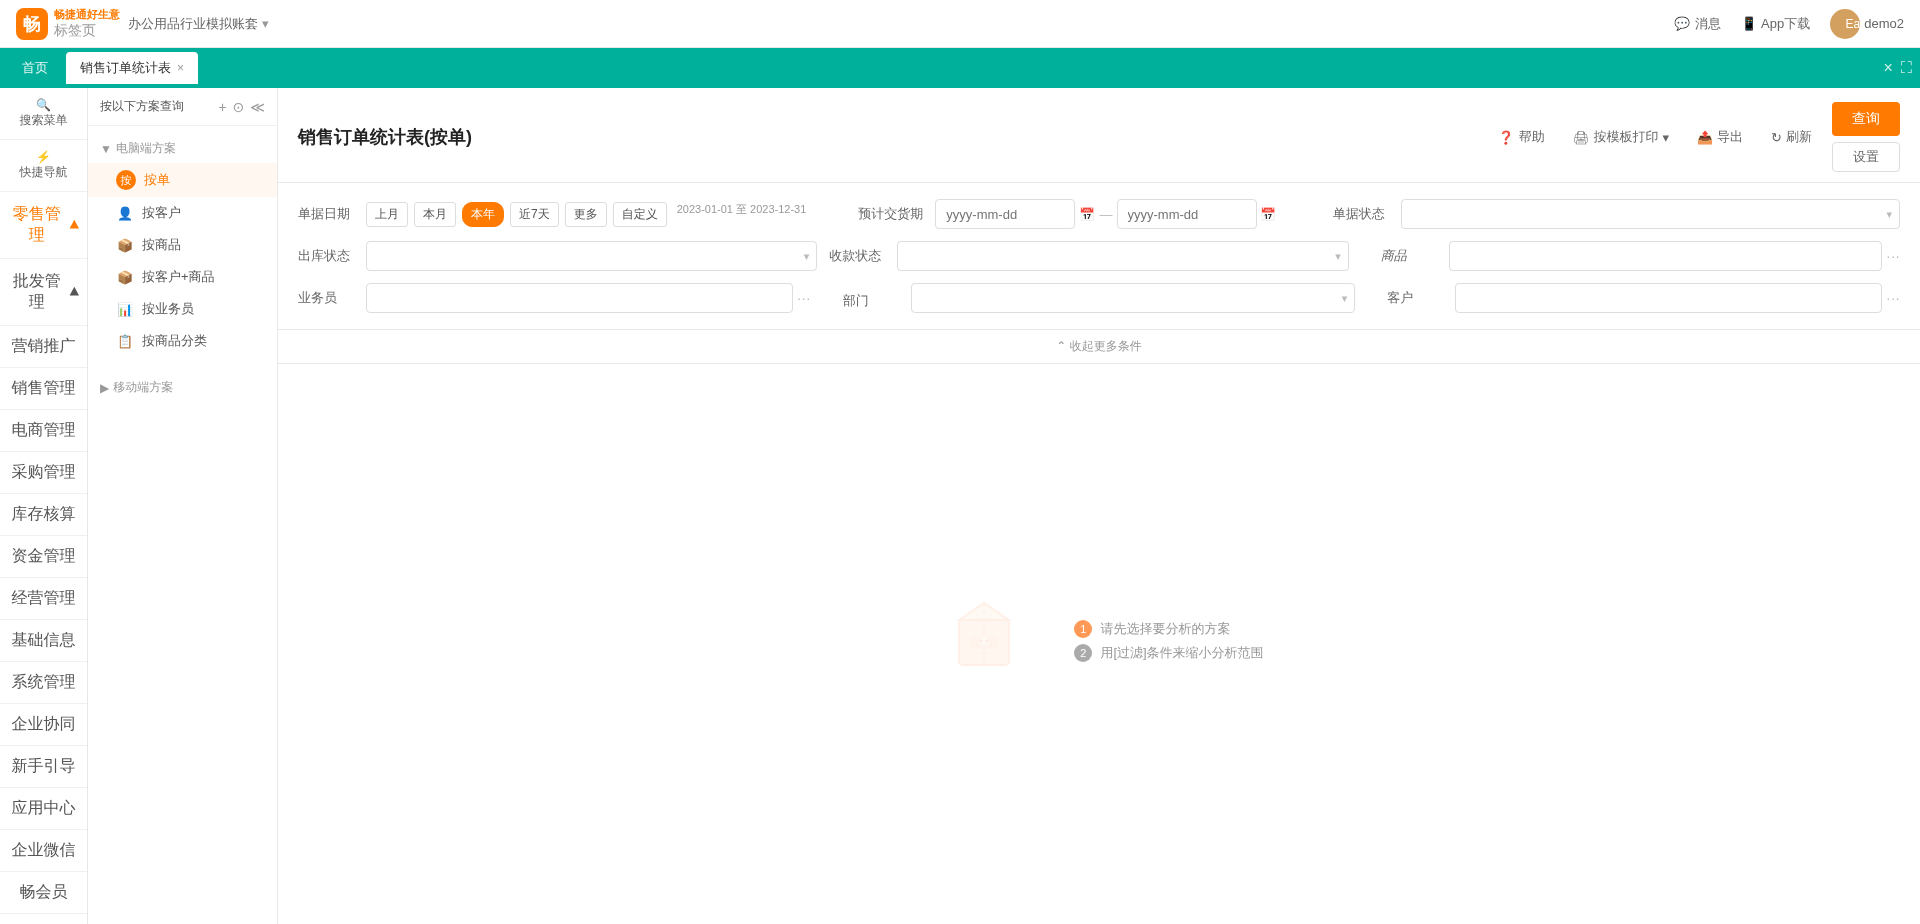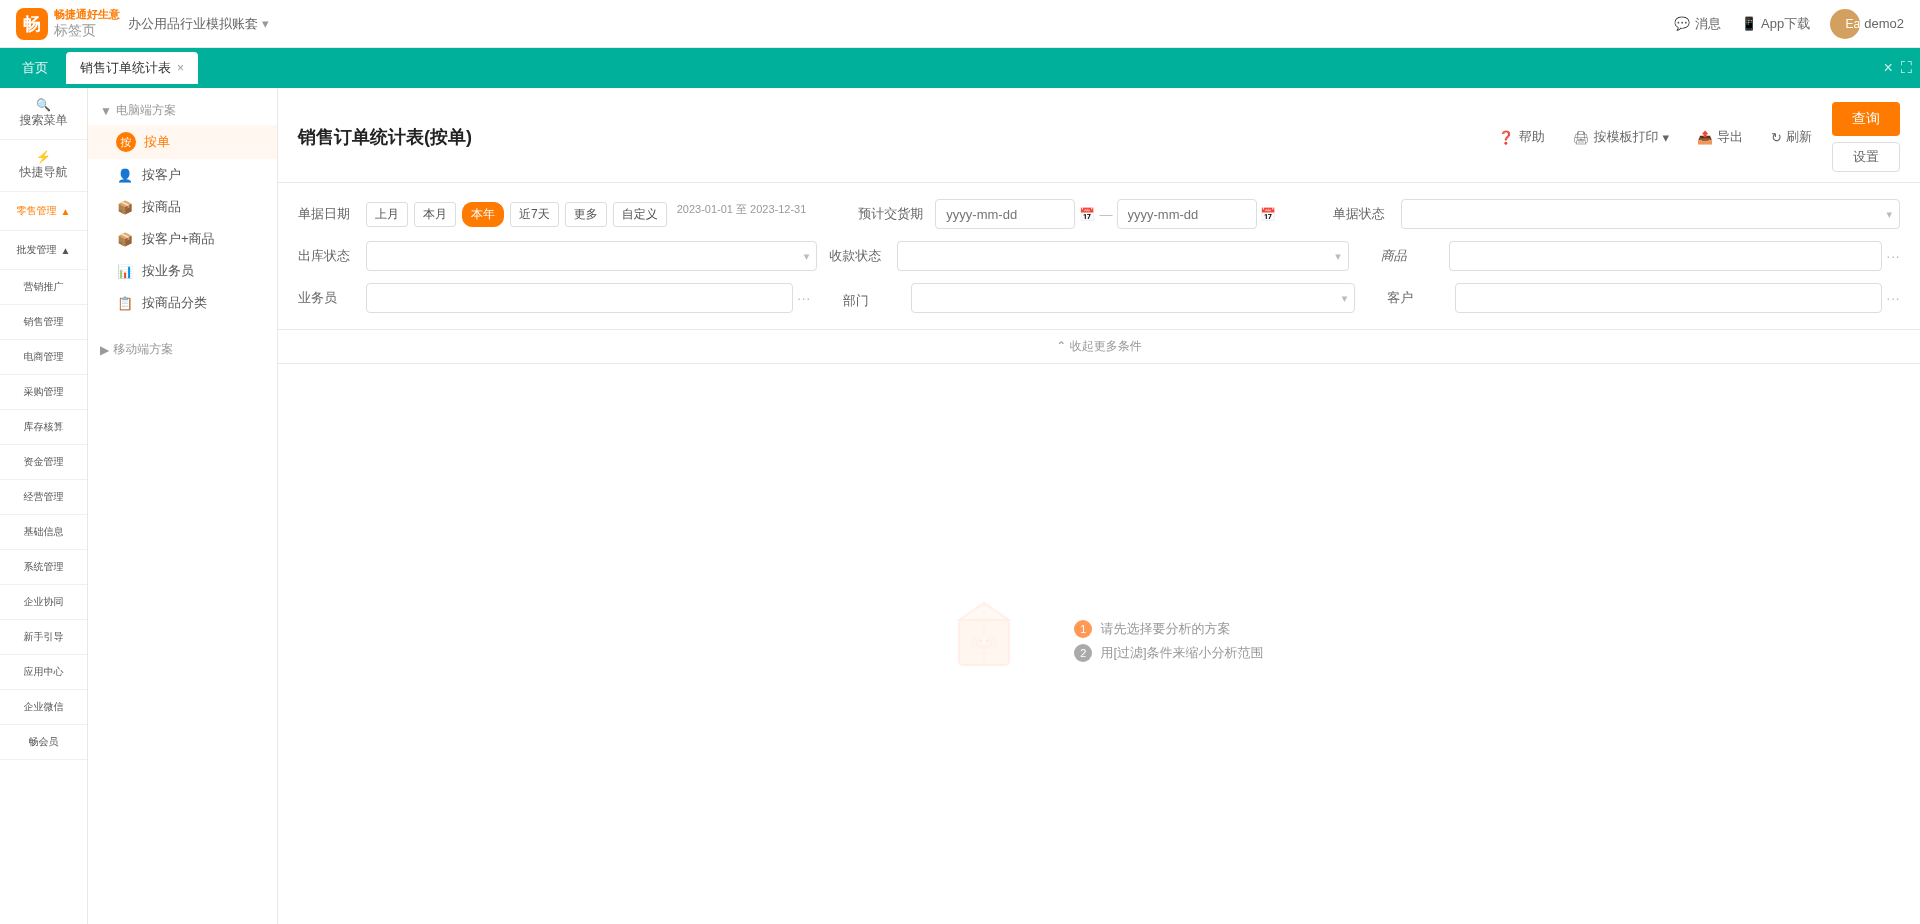--- a/index.html
+++ b/index.html
@@ -69,27 +69,28 @@
       border-right: 1px solid #e8e8e8;
       overflow-y: auto;
       flex-shrink: 0;
       display: flex;
       flex-direction: column;
     }
     .sidebar-item {
       padding: 10px 6px;
       text-align: center;
       cursor: pointer;
-      font-size: 10px;
+      font-size: 16px;
       color: #555;
       border-bottom: 1px solid #f0f0f0;
       display: flex;
       flex-direction: column;
       align-items: center;
       gap: 3px;
+      font-family: Liberation Mono, monospace;
     }
     .sidebar-item.has-arrow { flex-direction: row; justify-content: center; align-items: center; gap: 4px; padding: 12px 8px; }
     .sidebar-item.active { color: #ff7a00; }
     .search-menu-btn { padding: 10px 6px; text-align: center; cursor: pointer; font-size: 12px; color: #666; border-bottom: 1px solid #f0f0f0; }
     .quick-nav-btn { padding: 10px 6px; text-align: center; cursor: pointer; font-size: 12px; color: #666; border-bottom: 1px solid #f0f0f0; }
 
     
     .content-area {
       flex: 1;
       display: flex;
@@ -342,20 +343,26 @@
     <div class="sidebar-item">企业协同</div>
     <div class="sidebar-item">新手引导</div>
     <div class="sidebar-item">应用中心</div>
     <div class="sidebar-item">企业微信</div>
     <div class="sidebar-item">畅会员</div>
   </div>
 
   <div class="content-area">
 
     <div class="scheme-panel">
+      <div class="scheme-header">
+        <span style="flex:1;font-size:12px;">按以下方案查询</span>
+        <span class="icon-btn">+</span>
+        <span class="icon-btn">⊙</span>
+        <span class="icon-btn">≪</span>
+      </div>
 
       <div class="scheme-group">
         <div class="scheme-group-title">
           <span>▼</span>
           <span>电脑端方案</span>
         </div>
 
         <div class="scheme-item active">
           <span class="s-badge">按</span>
           <span>按单</span>

